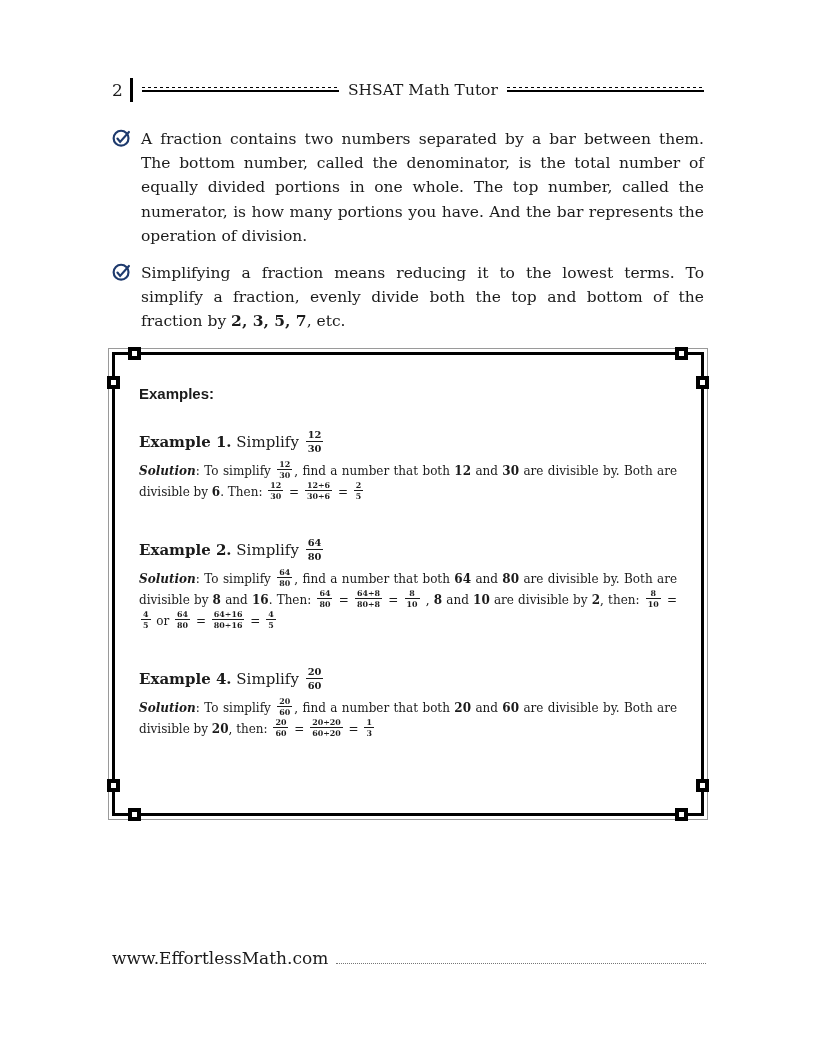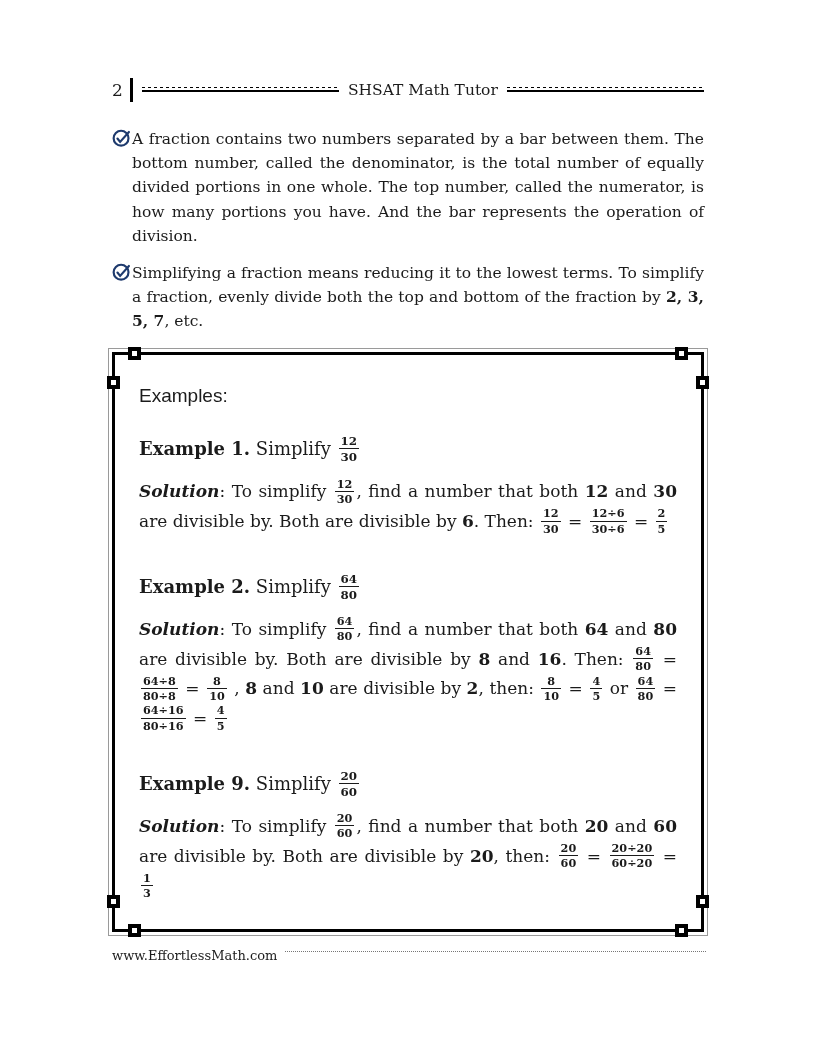--- a/index.html
+++ b/index.html
@@ -19,52 +19,52 @@
     background-image:repeating-linear-gradient(90deg,#000 0 3px,transparent 3px 6px); }
   .rule::after { content:""; position:absolute; left:0; right:0; top:3px; height:2px; background:#000; }
   .header-title { font-size:15.5px; margin:0 9px; white-space:nowrap;text-align:right; }
 
   
   .doc-title { text-align:center; font-variant:small-caps; font-weight:bold;
     font-size:21px; letter-spacing:1.5px; word-spacing:4px; margin-top:31px; }
 
   
   .bullets { margin-top:25px; }
-  .bullet { display:flex; margin-bottom:13px; }
+  .bullet { display:flex; gap:9px; margin-bottom:13px; }
   .bullet-icon { flex:0 0 20px; margin-top:1px; }
   .bullet-text { flex:1; font-size:15.5px; line-height:1.56; text-align:justify; }
 
   
   .example-box { position:relative; margin-top:19px; border:3px solid #000;
     outline:1px solid #9a9a9a; outline-offset:3px; padding:30px 24px 28px; min-height:400px; }
   .knot { position:absolute; width:13px; height:13px; background:#000; }
   .knot::after { content:""; position:absolute; left:4px; top:4px; width:5px; height:5px; background:#fff; }
   .k-t-l { top:-8px; left:13px; }   .k-t-r { top:-8px; right:13px; }
   .k-b-l { bottom:-8px; left:13px; }.k-b-r { bottom:-8px; right:13px; }
   .k-l-t { left:-8px; top:21px; }   .k-l-b { left:-8px; bottom:21px; }
   .k-r-t { right:-8px; top:21px; }  .k-r-b { right:-8px; bottom:21px; }
 
-  .examples-heading { font-family:"Liberation Sans", sans-serif; font-weight:normal; font-size:19px; }
+  .examples-heading { font-family:"Liberation Sans", sans-serif; font-weight:bold; font-size:15px; }
   .example { margin-top:28px; }
   .example + .example { margin-top:36px; }
-  .example-title { font-size:18px; }
-  .solution { margin-top:12px; font-size:17px; line-height:1.72; text-align:justify; }
+  .example-title { font-size:15px; }
+  .solution { margin-top:5px; font-size:12px; line-height:1.72; text-align:justify; }
 
   .b  { font-weight:bold; }
   .bi { font-weight:bold; font-style:italic; }
 
   .frac { display:inline-block; vertical-align:middle; text-align:center;
     font-weight:bold; font-style:normal; font-size:0.66em; line-height:1.18;
     margin:0 2px; transform:translateY(-1px); }
   .frac .fnum { display:block; border-bottom:1.4px solid #1b1b1b; padding:0 2px; }
   .frac .fden { display:block; padding:1px 2px 0; }
 
   
   .footer { position:absolute; left:112px; right:110px; top:948px;
-    display:flex; align-items:center; font-size:13px; }
+    display:flex; align-items:flex-end; font-size:17px; }
   .footer .dots { flex:1; margin-left:8px; border-bottom:1.5px dotted #767676;
     transform:translateY(-4px); }
 </style>
 </head>
 <body>
 
 <div class="page">
   <div class="content">
 
     <div class="header">
@@ -117,21 +117,21 @@
         <div class="example-title"><span class="b">Example 1.</span><span> Simplify </span><span class="frac"><span class="fnum">12</span><span class="fden">30</span></span></div>
         <div class="solution"><span class="bi">Solution</span><span>: To simplify </span><span class="frac"><span class="fnum">12</span><span class="fden">30</span></span><span>, find a number that both </span><span class="b">12</span><span> and </span><span class="b">30</span><span> are divisible by. Both are divisible by </span><span class="b">6</span><span>. Then: </span><span class="frac"><span class="fnum">12</span><span class="fden">30</span></span><span> = </span><span class="frac"><span class="fnum">12÷6</span><span class="fden">30÷6</span></span><span> = </span><span class="frac"><span class="fnum">2</span><span class="fden">5</span></span></div>
       </div>
 
       <div class="example">
         <div class="example-title"><span class="b">Example 2.</span><span> Simplify </span><span class="frac"><span class="fnum">64</span><span class="fden">80</span></span></div>
         <div class="solution"><span class="bi">Solution</span><span>: To simplify </span><span class="frac"><span class="fnum">64</span><span class="fden">80</span></span><span>, find a number that both </span><span class="b">64</span><span> and </span><span class="b">80</span><span> are divisible by. Both are divisible by </span><span class="b">8</span><span> and </span><span class="b">16</span><span>. Then: </span><span class="frac"><span class="fnum">64</span><span class="fden">80</span></span><span> = </span><span class="frac"><span class="fnum">64÷8</span><span class="fden">80÷8</span></span><span> = </span><span class="frac"><span class="fnum">8</span><span class="fden">10</span></span><span> , </span><span class="b">8</span><span> and </span><span class="b">10</span><span> are divisible by </span><span class="b">2</span><span>, then: </span><span class="frac"><span class="fnum">8</span><span class="fden">10</span></span><span> = </span><span class="frac"><span class="fnum">4</span><span class="fden">5</span></span><span> or </span><span class="frac"><span class="fnum">64</span><span class="fden">80</span></span><span> = </span><span class="frac"><span class="fnum">64÷16</span><span class="fden">80÷16</span></span><span> = </span><span class="frac"><span class="fnum">4</span><span class="fden">5</span></span></div>
       </div>
 
       <div class="example">
-        <div class="example-title"><span class="b">Example 9.</span><span> Simplify </span><span class="frac"><span class="fnum">20</span><span class="fden">60</span></span></div>
+        <div class="example-title"><span class="b">Example 4.</span><span> Simplify </span><span class="frac"><span class="fnum">20</span><span class="fden">60</span></span></div>
         <div class="solution"><span class="bi">Solution</span><span>: To simplify </span><span class="frac"><span class="fnum">20</span><span class="fden">60</span></span><span>, find a number that both </span><span class="b">20</span><span> and </span><span class="b">60</span><span> are divisible by. Both are divisible by </span><span class="b">20</span><span>, then: </span><span class="frac"><span class="fnum">20</span><span class="fden">60</span></span><span> = </span><span class="frac"><span class="fnum">20÷20</span><span class="fden">60÷20</span></span><span> = </span><span class="frac"><span class="fnum">1</span><span class="fden">3</span></span></div>
       </div>
     </div>
 
   </div>
 
   <div class="footer">
     <span>www.EffortlessMath.com</span>
     <span class="dots"></span>
   </div>

